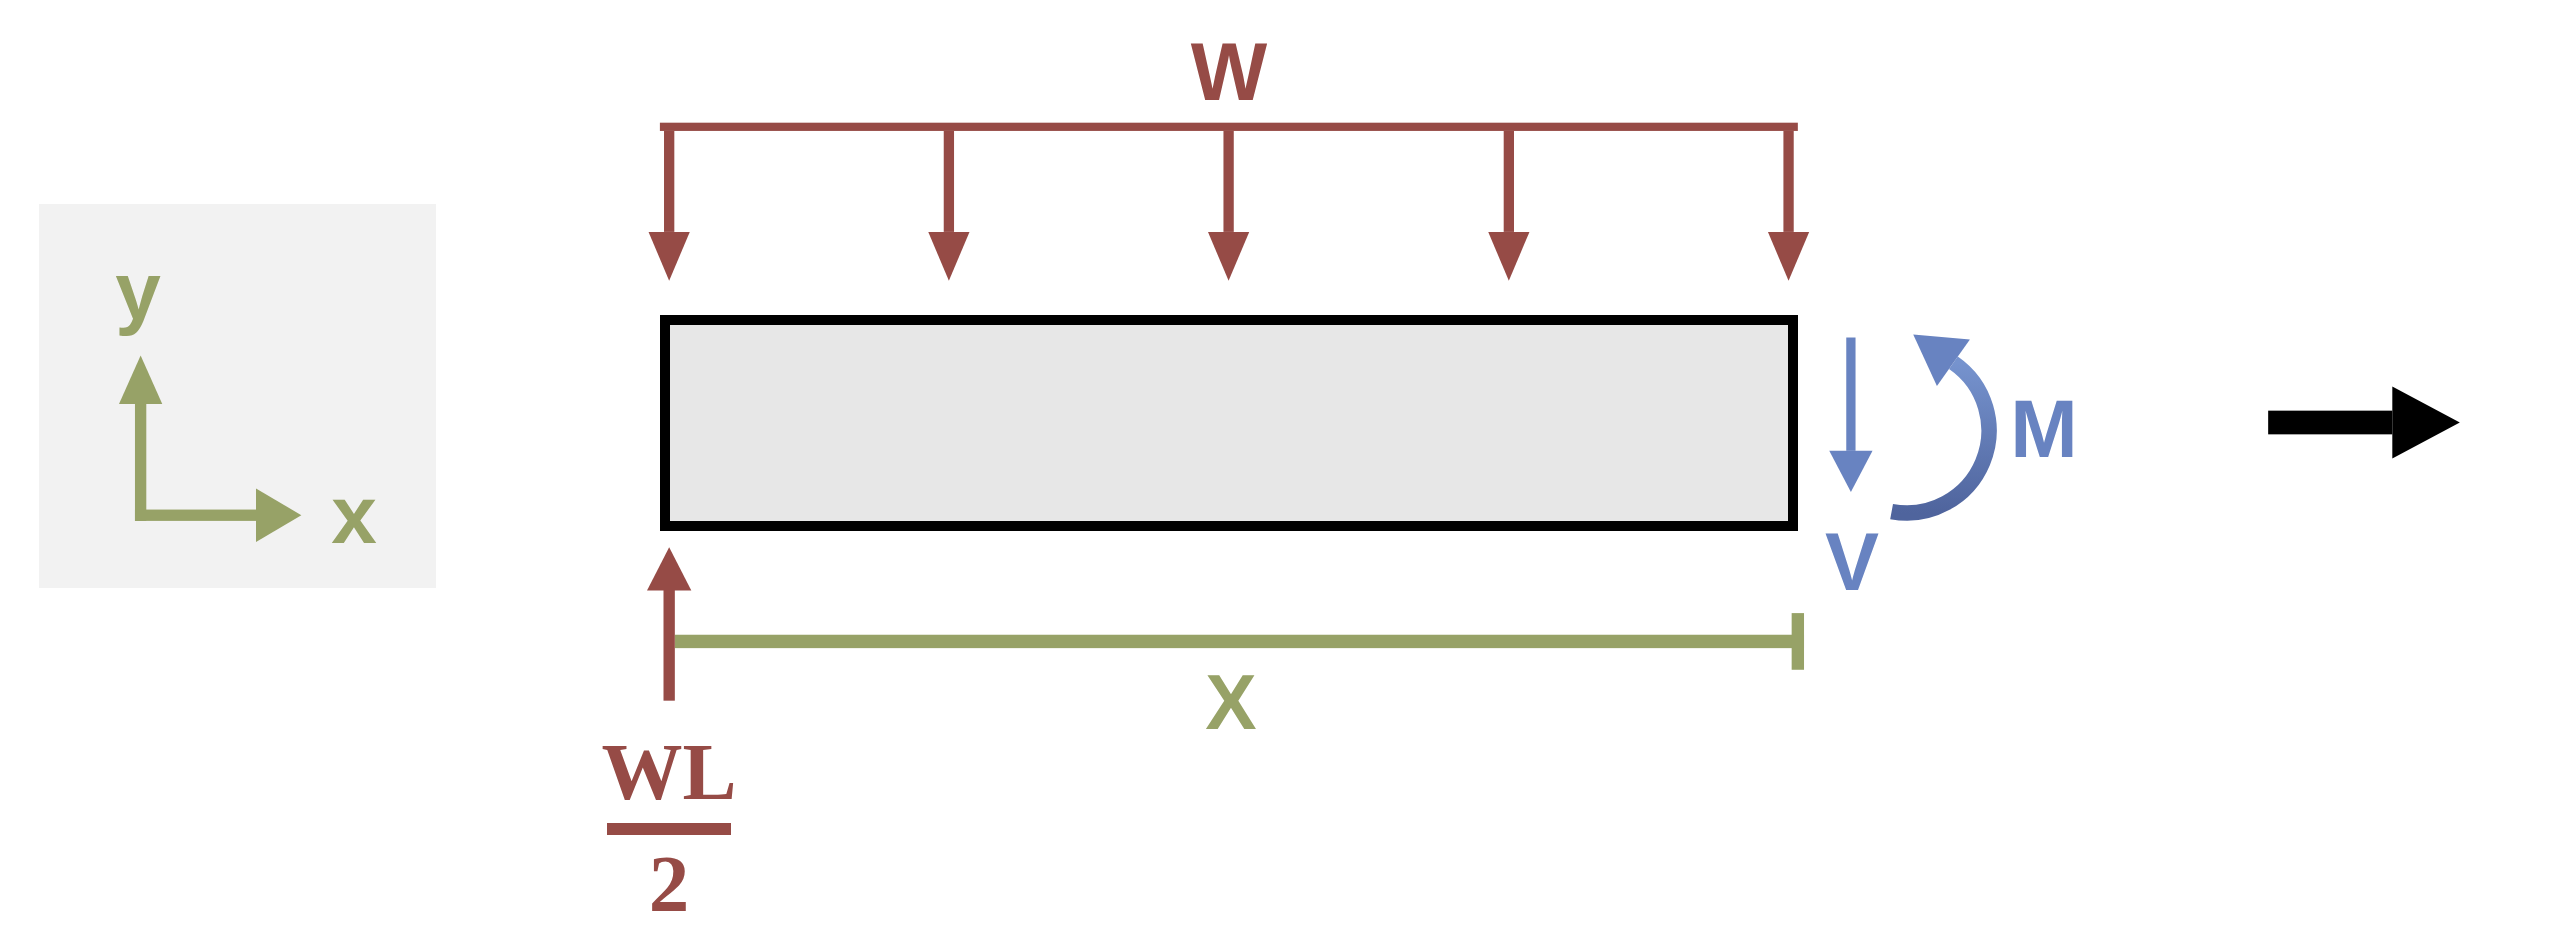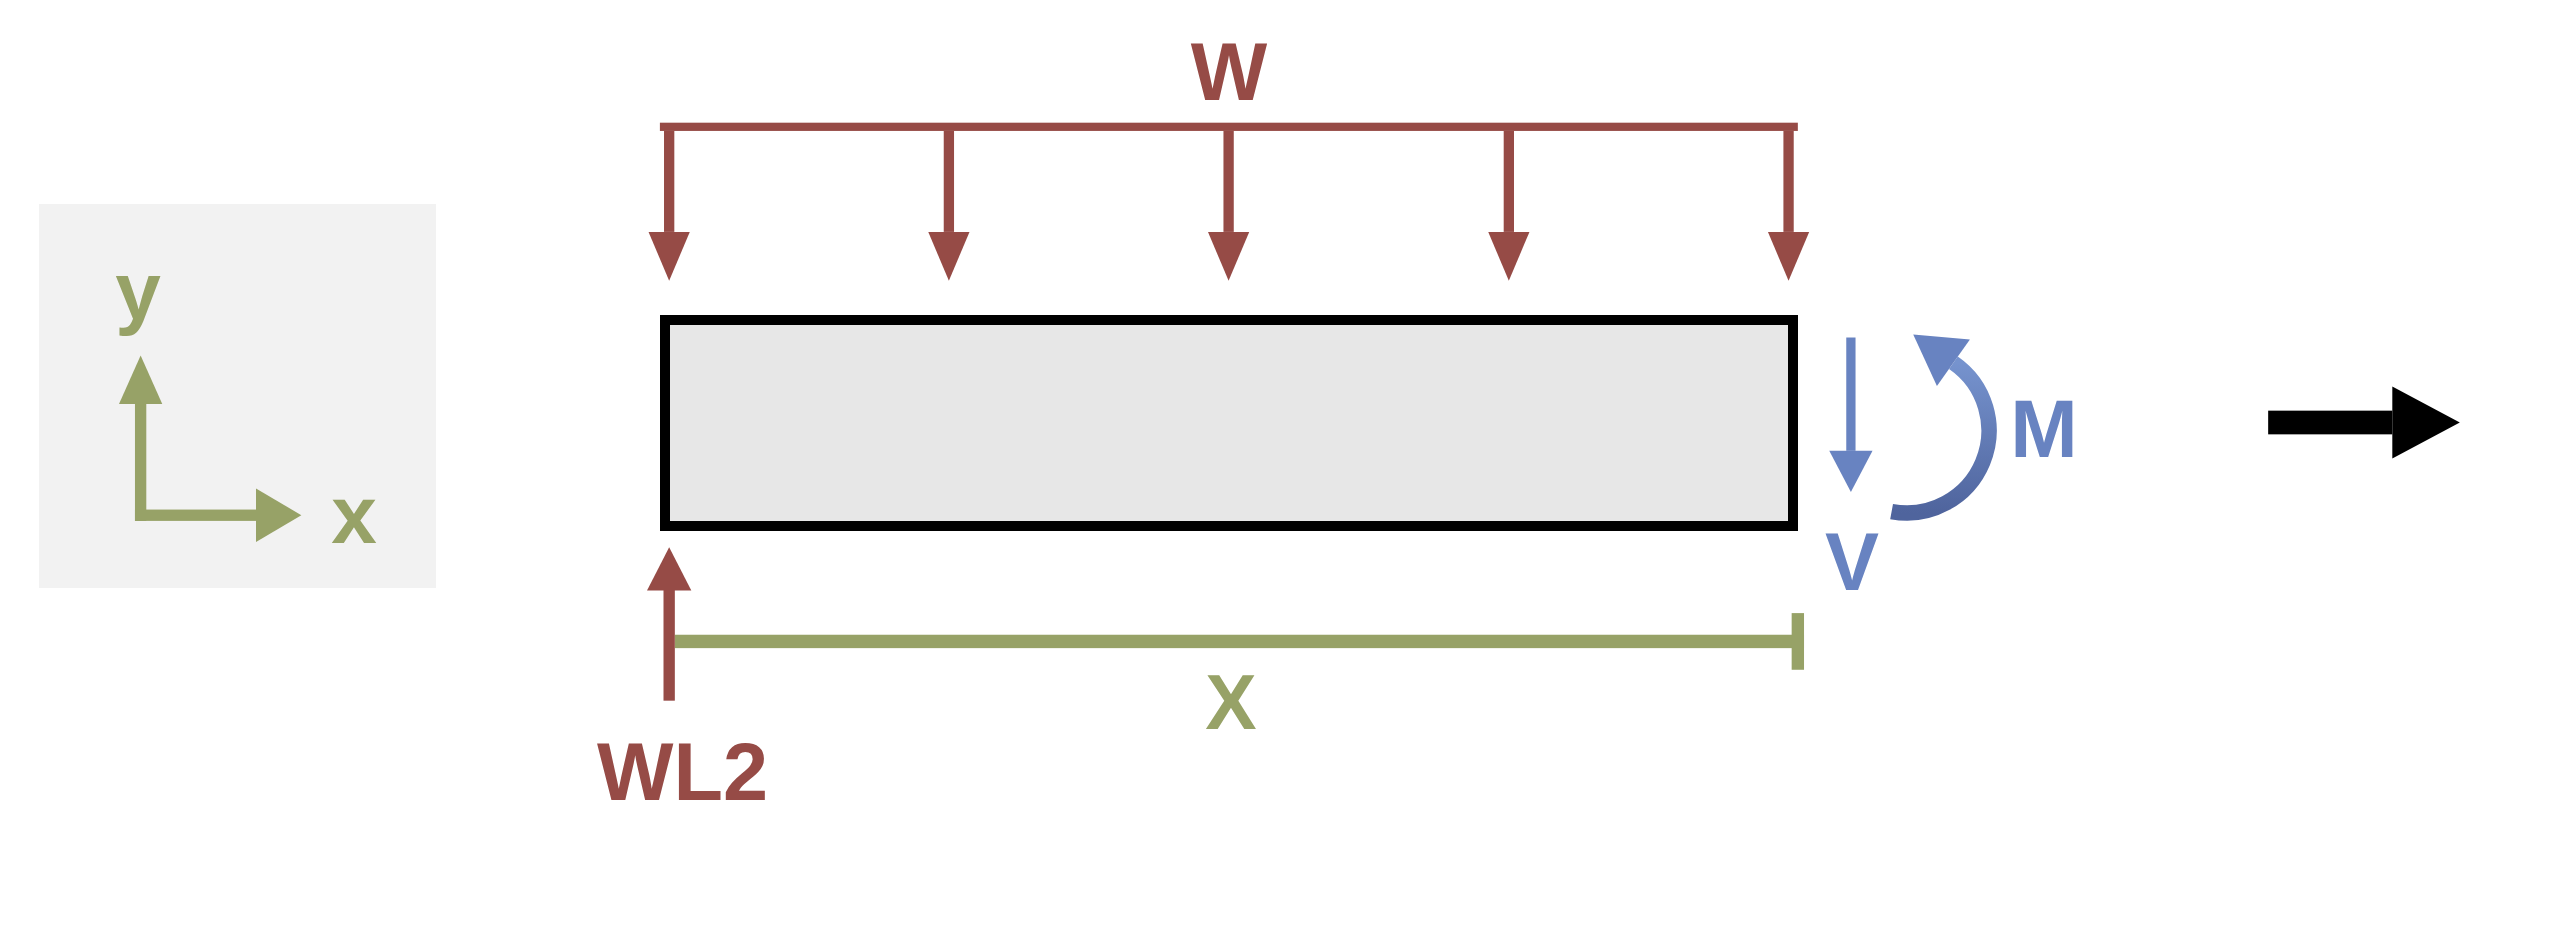--- a/index.html
+++ b/index.html
@@ -46,23 +46,24 @@
   .brick { color: #964B46; }
   .olive { color: #97A267; }
   .blue  { color: #6883C1; }
   .f-axes  { font-size: 82px; }
   .f-force { font-size: 81px; }
   .f-dim   { font-size: 77px; }
   .fraction {
     position: absolute;
     width: 144px;
     display: flex;
-    flex-direction: row;
+    flex-direction: column;
     align-items: center;
     top: 732px;
+    font-family: Liberation Serif, serif;
   }
   .fraction .num, .fraction .den {
     font-weight: bold;
     font-size: 81px;
     line-height: 1;
     color: #964B46;
   }
   .fraction .bar {
     width: 124px;
     height: 11.3px;

